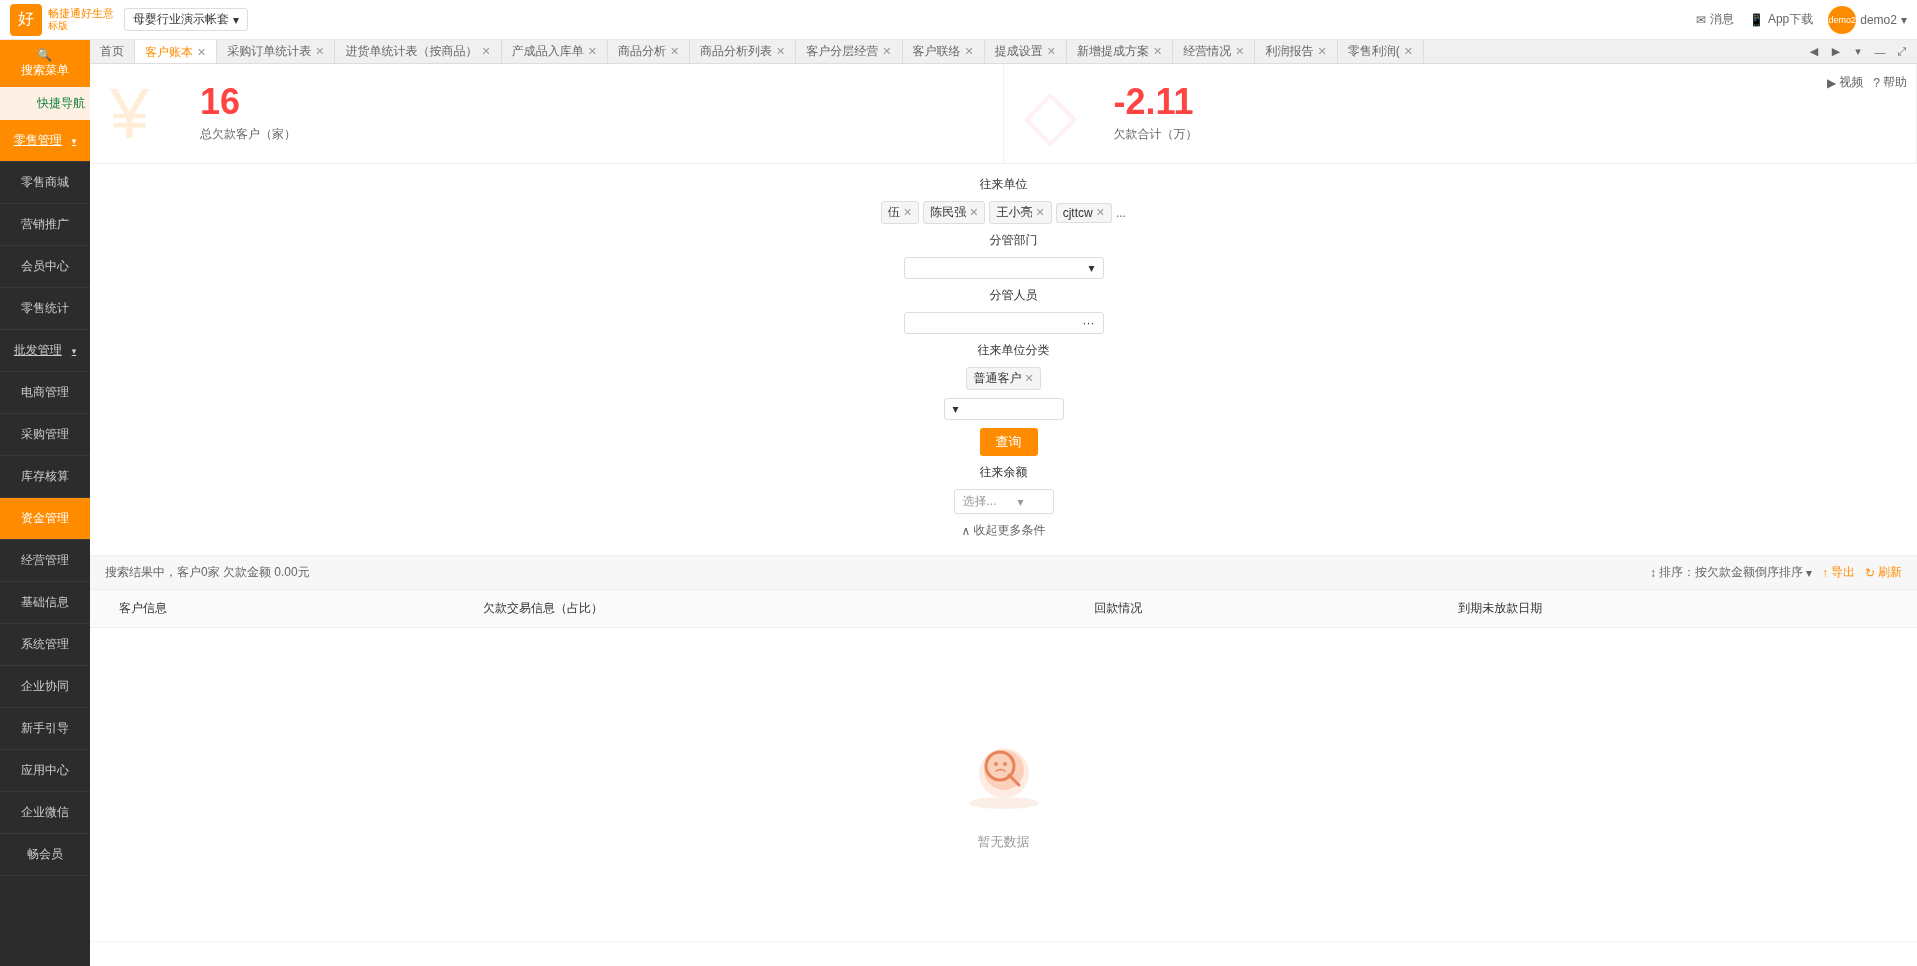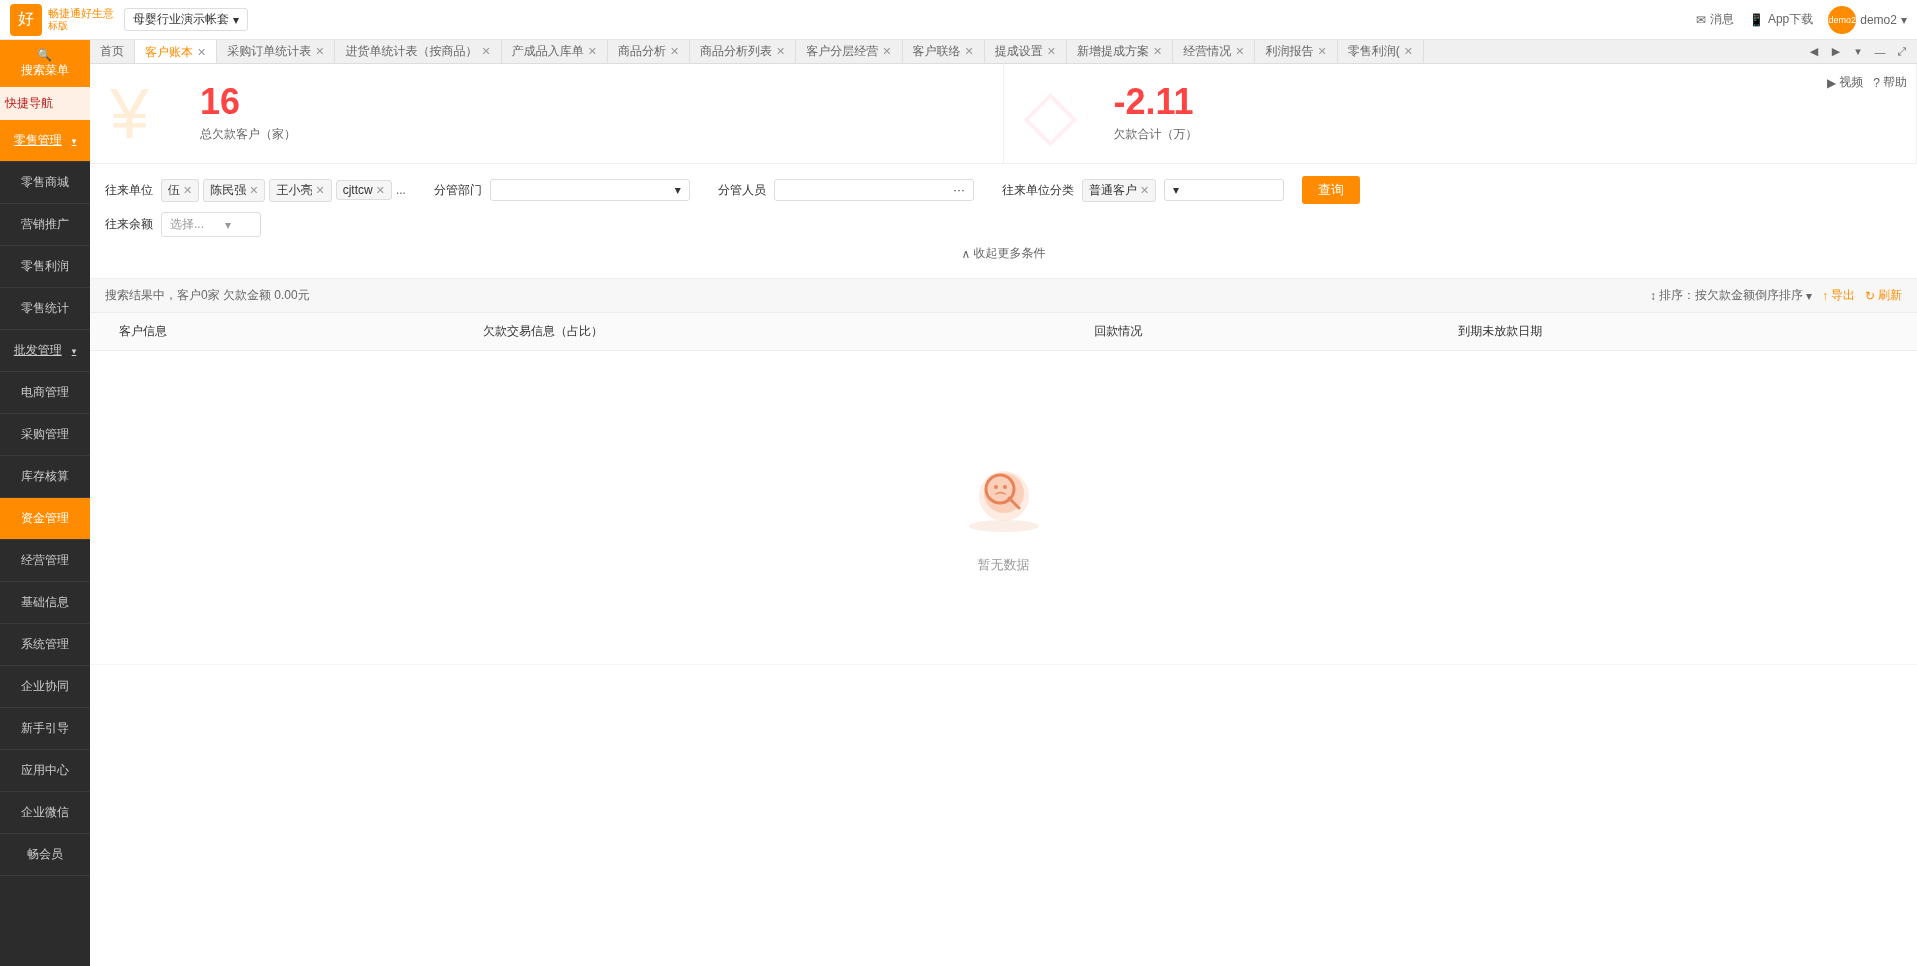--- a/index.html
+++ b/index.html
@@ -104,21 +104,21 @@
     .stat-label { font-size: 12px; color: #666; margin-top: 6px; }
     .help-links { position: absolute; top: 10px; right: 10px; display: flex; gap: 10px; font-size: 12px; color: #666; cursor: pointer; }
     .help-link { display: flex; align-items: center; gap: 3px; }
 
     
     .filter-area {
       padding: 12px 15px;
       background: #fff;
       border-bottom: 1px solid #f0f0f0;
     }
-    .filter-row { display: flex; align-items: center; flex-wrap: wrap; gap: 8px; margin-bottom: 8px; }
+    .filter-row { display: flex; align-items: center; flex-wrap: wrap; gap: 8px; margin-bottom: 8px; flex-direction: column; }
     .filter-label { font-size: 12px; color: #333; white-space: nowrap; }
     .filter-tags { display: flex; align-items: center; gap: 4px; flex-wrap: wrap; }
     .filter-tag {
       display: flex; align-items: center; gap: 3px;
       background: #f5f5f5; border: 1px solid #ddd;
       border-radius: 3px; padding: 2px 6px;
       font-size: 12px; color: #333;
     }
     .tag-close { color: #999; cursor: pointer; font-size: 11px; }
     .filter-more { color: #666; cursor: pointer; font-size: 12px; }
@@ -227,33 +227,33 @@
   </div>
 </div>
 
 <div class="main-layout">
 
   <div class="sidebar">
     <div class="sidebar-search">
       <div>🔍</div>
       <div>搜索菜单</div>
     </div>
-    <div style="padding:8px 5px;text-align:left;font-size:12px;color:#b91c1c;background:#fff0e6;cursor:pointer;">
+    <div style="padding:8px 5px;text-align:right;font-size:12px;color:#15803d;background:#fff0e6;cursor:pointer;">
       <div>快捷导航</div>
     </div>
 
     <div class="sidebar-item active">
       <div class="sidebar-item-with-arrow">
         <span>零售管理</span>
         <span style="font-size:9px;">▾</span>
       </div>
     </div>
     <div class="sidebar-item">零售商城</div>
     <div class="sidebar-item">营销推广</div>
-    <div class="sidebar-item">零售利润</div>
+    <div class="sidebar-item">会员中心</div>
     <div class="sidebar-item">零售统计</div>
     <div class="sidebar-item">
       <div class="sidebar-item-with-arrow">
         <span>批发管理</span>
         <span style="font-size:9px;">▾</span>
       </div>
     </div>
     <div class="sidebar-item">电商管理</div>
     <div class="sidebar-item">采购管理</div>
     <div class="sidebar-item">库存核算</div>

